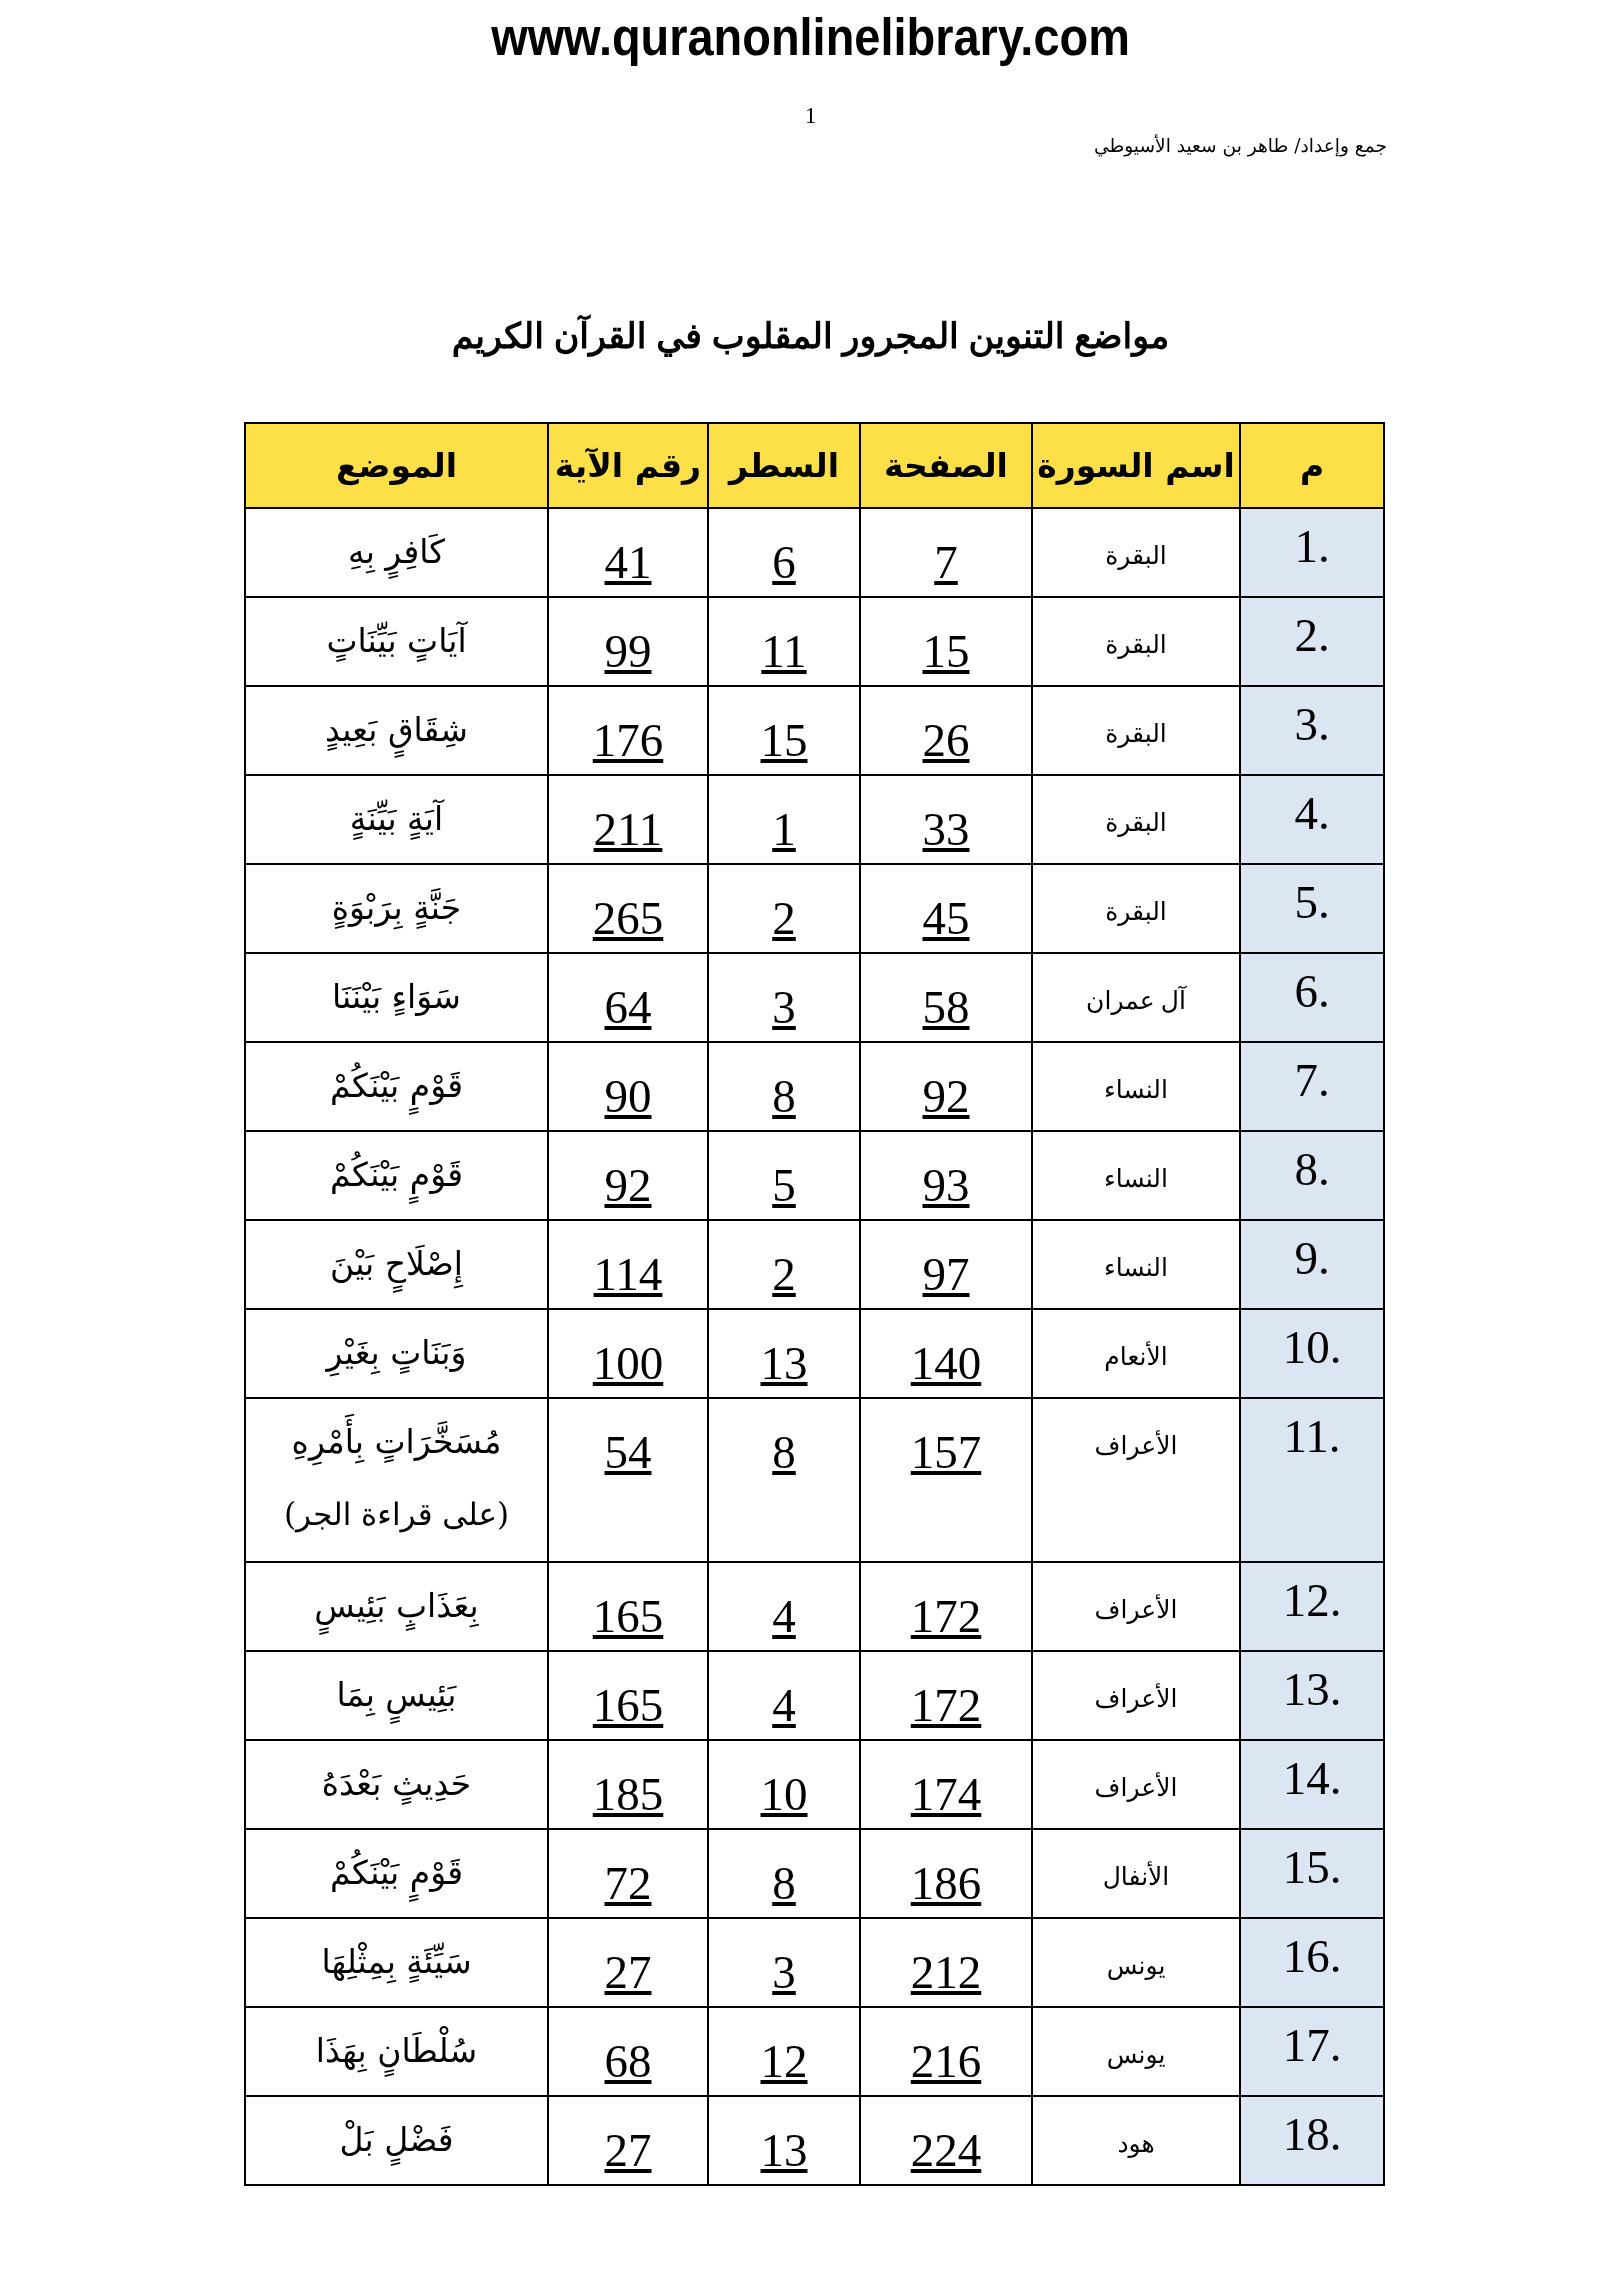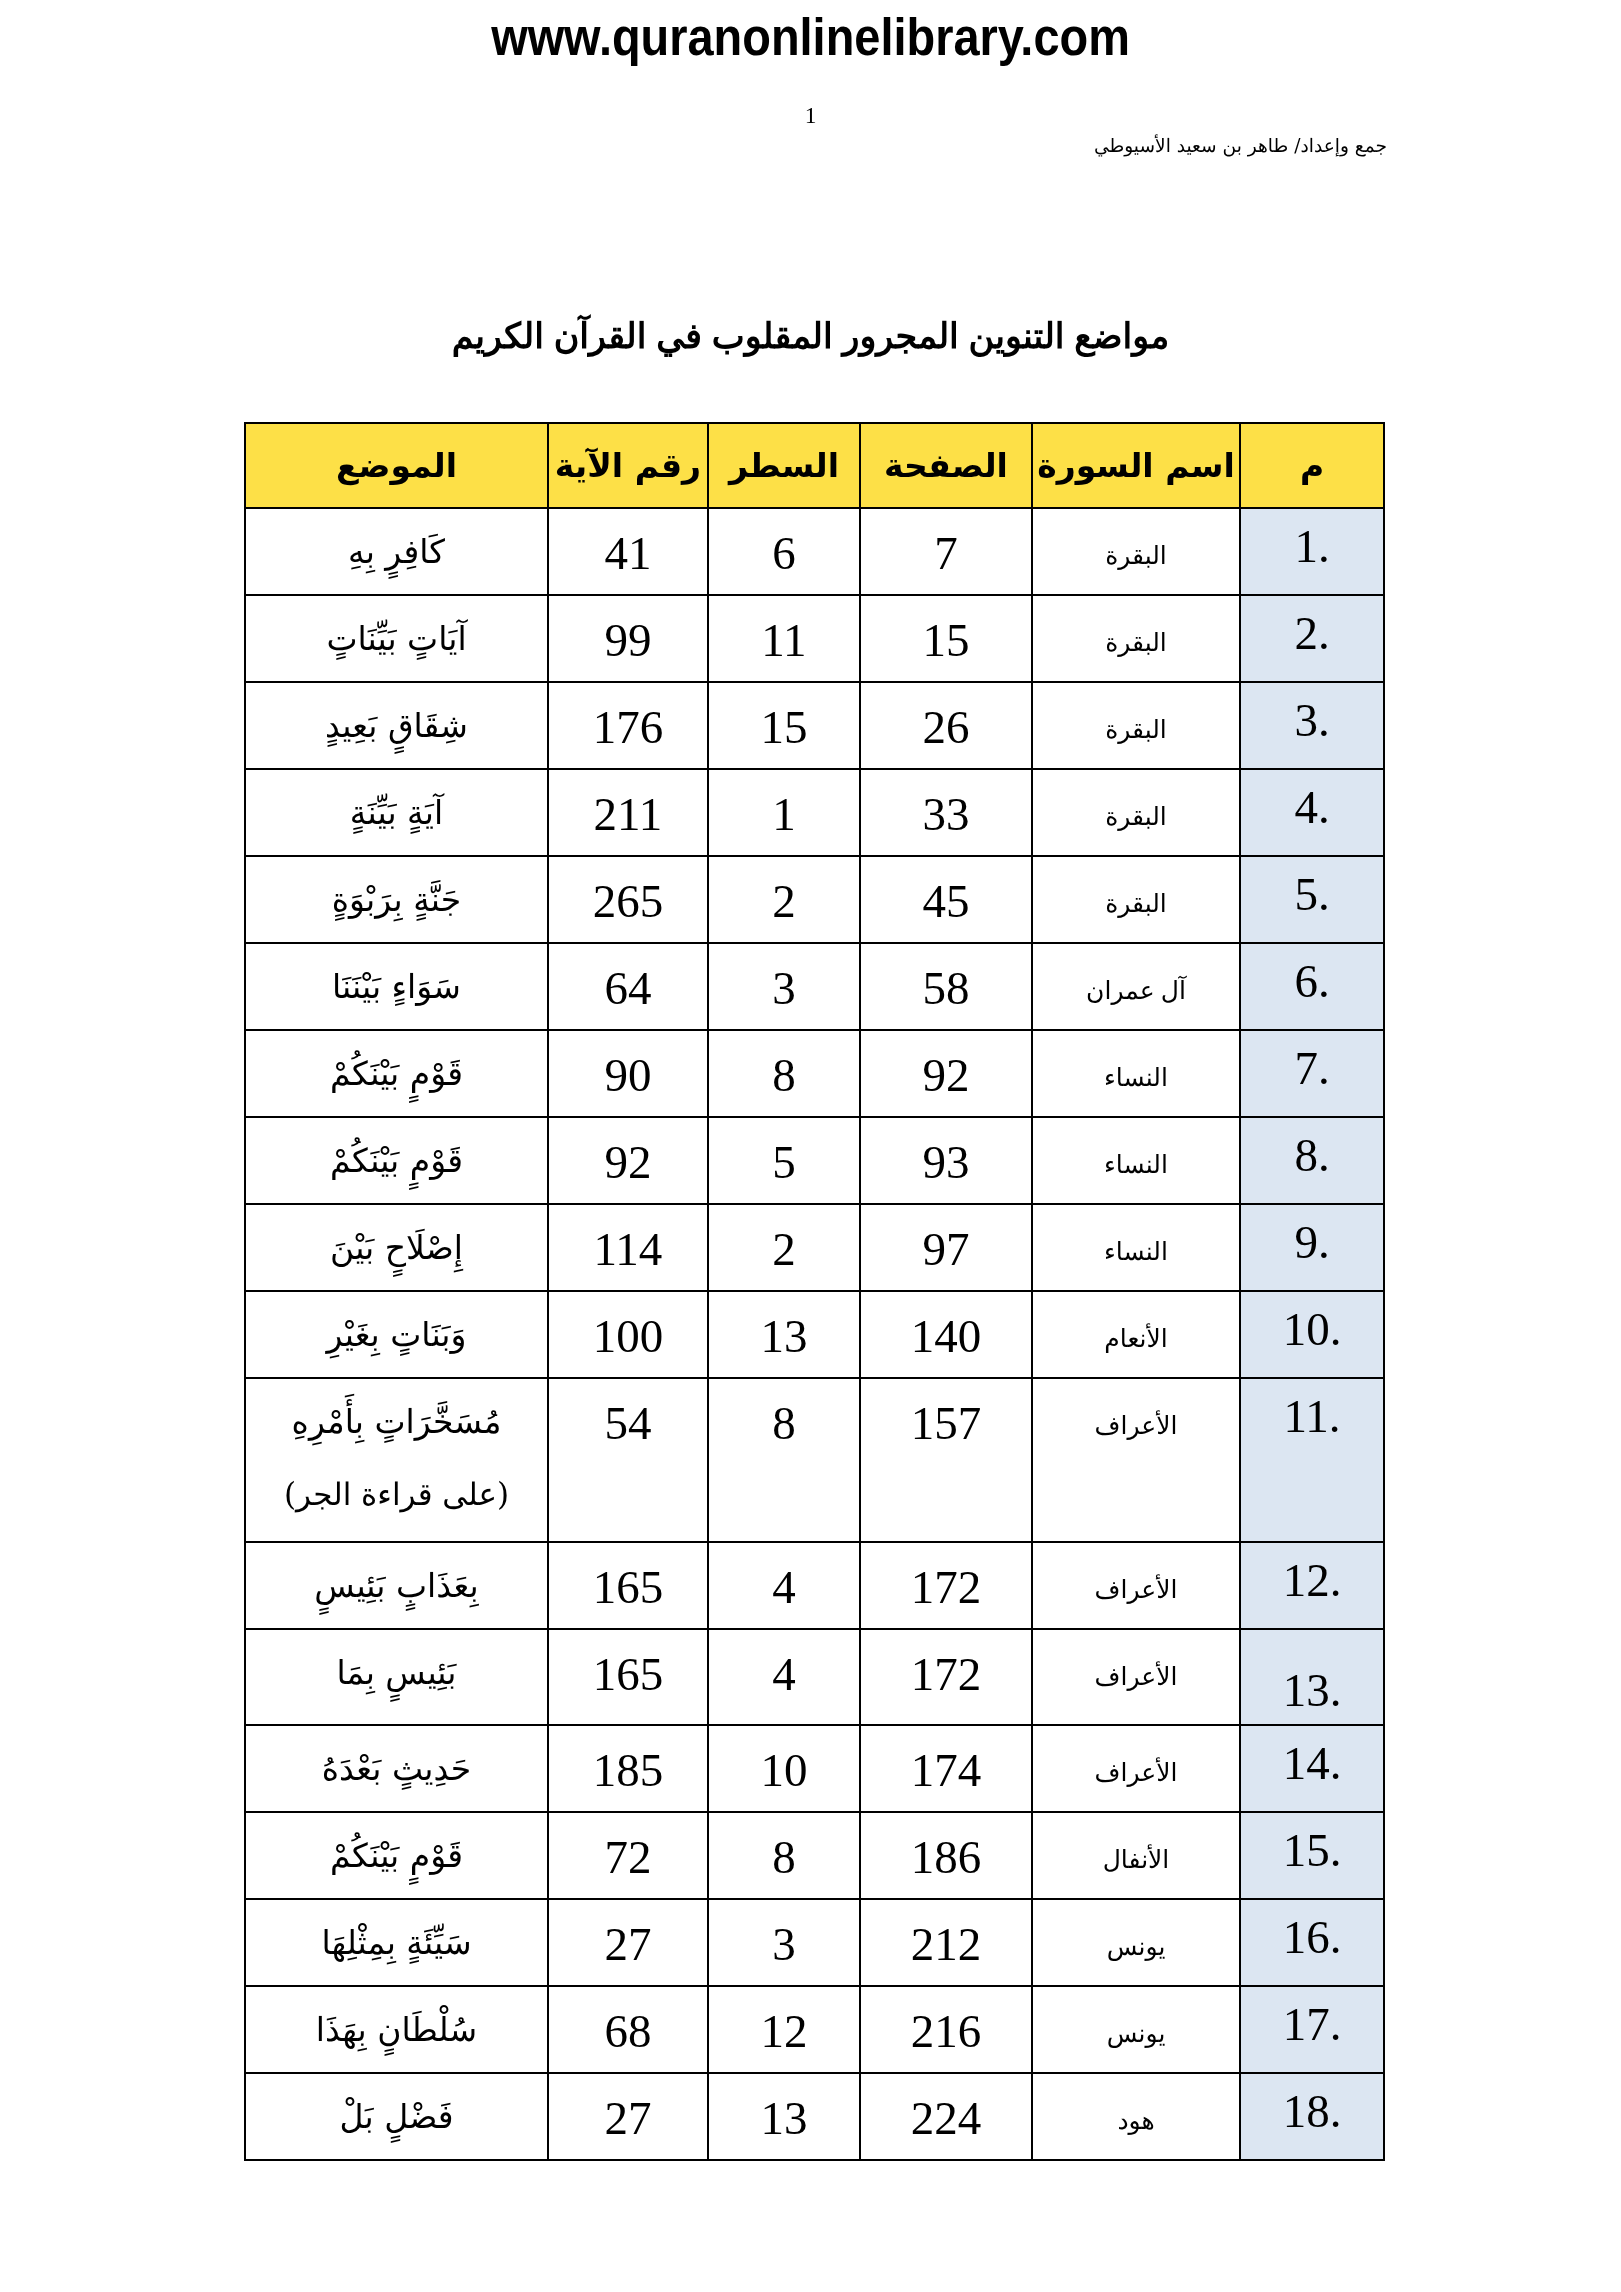--- a/index.html
+++ b/index.html
@@ -27,21 +27,21 @@
   }
   .loc-table th, .loc-table td {
     border: 2.9px solid #000; text-align: center; padding: 0; overflow: hidden;
   }
   .loc-table th {
     background: #fde047; height: 83px; font-family: "DejaVu Sans", sans-serif;
     font-weight: bold; font-size: 33px;
   }
   .loc-table td { height: 80px; vertical-align: top; }
   .loc-table td.idx { background: #dce6f2; }
-  .num { font-family: "Liberation Serif", serif; font-size: 47px; line-height: 67px; display: block; padding-top: 11px; }
+  .num { font-family: "Liberation Serif", serif; font-size: 47px; line-height: 67px; display: block; padding-top: 20px; text-decoration: underline; }
   .idxnum { font-family: "Liberation Serif", serif; font-size: 47px; line-height: 67px; display: block; padding-top: 3.9px; }
   .surah { font-family: Liberation Serif, serif; font-size: 25px; line-height: 76px; display: block; padding-top: 9px; }
   .word { font-family: "DejaVu Serif", serif; font-size: 33px; line-height: 73px; display: block; padding-top: 5.9px; }
   .note { font-family: "DejaVu Serif", serif; font-size: 31px; line-height: 73px; display: block; }
   tr.tall td { height: 162px; }
 </style>
 </head>
 <body>
 
 <div class="site-header">www.quranonlinelibrary.com</div>
@@ -305,21 +305,21 @@
         </td>
         <td>
           <span class="num">165</span>
         </td>
         <td>
           <span class="word">بِعَذَابٍ بَئِيسٍ</span>
         </td>
       </tr>
       <tr>
         <td class="idx">
-          <span class="idxnum" style="direction: ltr; margin-top: 23px;">13.</span>
+          <span class="idxnum" style="direction: ltr;">13.</span>
         </td>
         <td>
           <span class="surah">الأعراف</span>
         </td>
         <td>
           <span class="num">172</span>
         </td>
         <td>
           <span class="num">4</span>
         </td>

